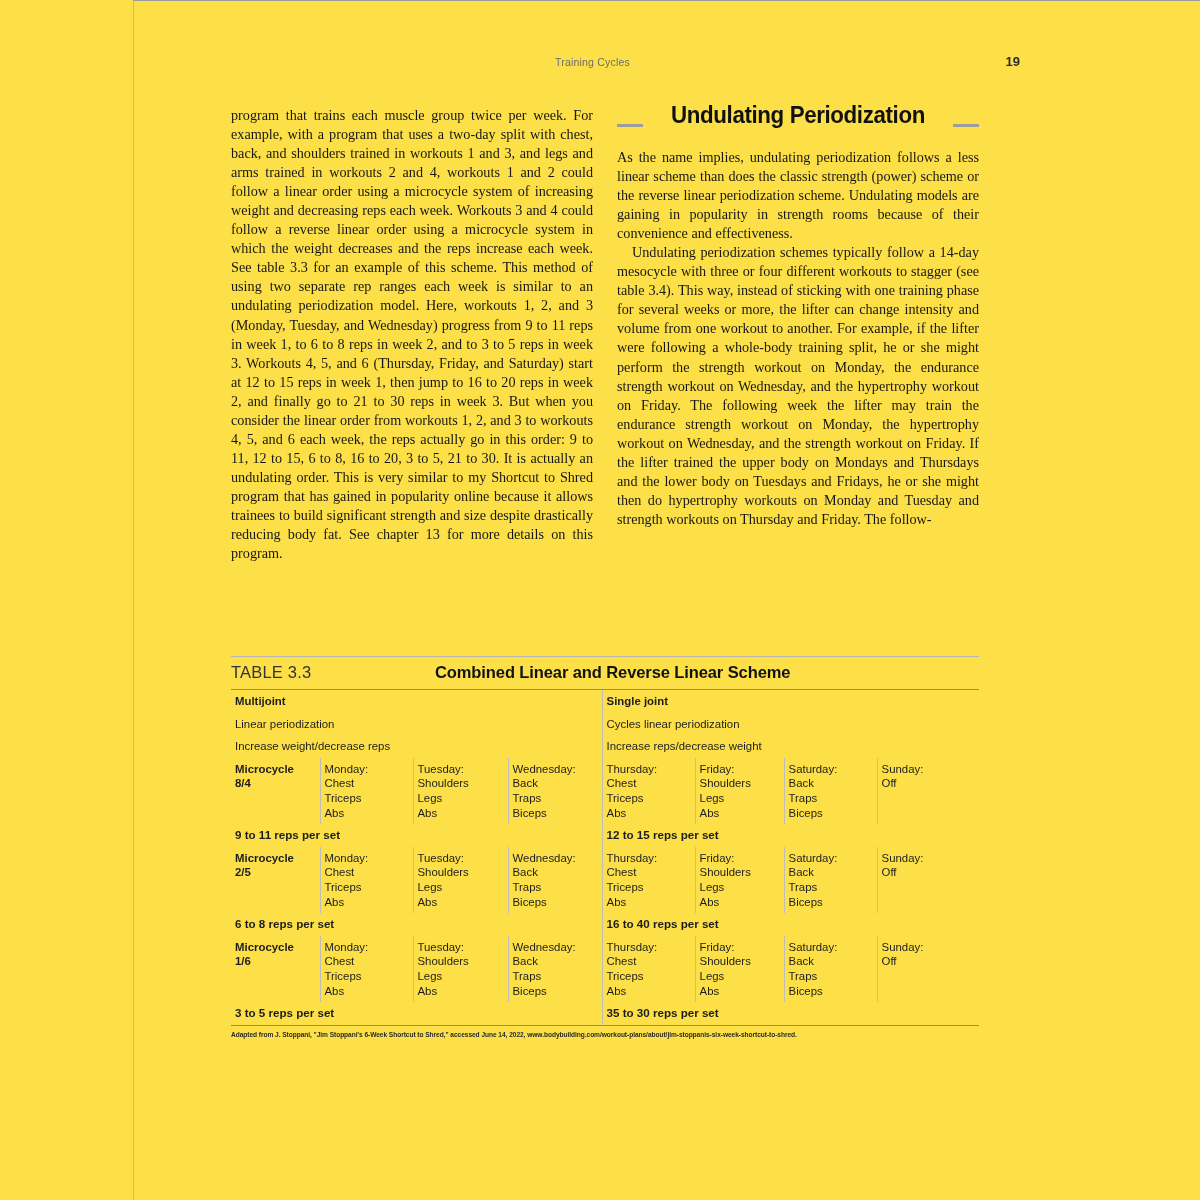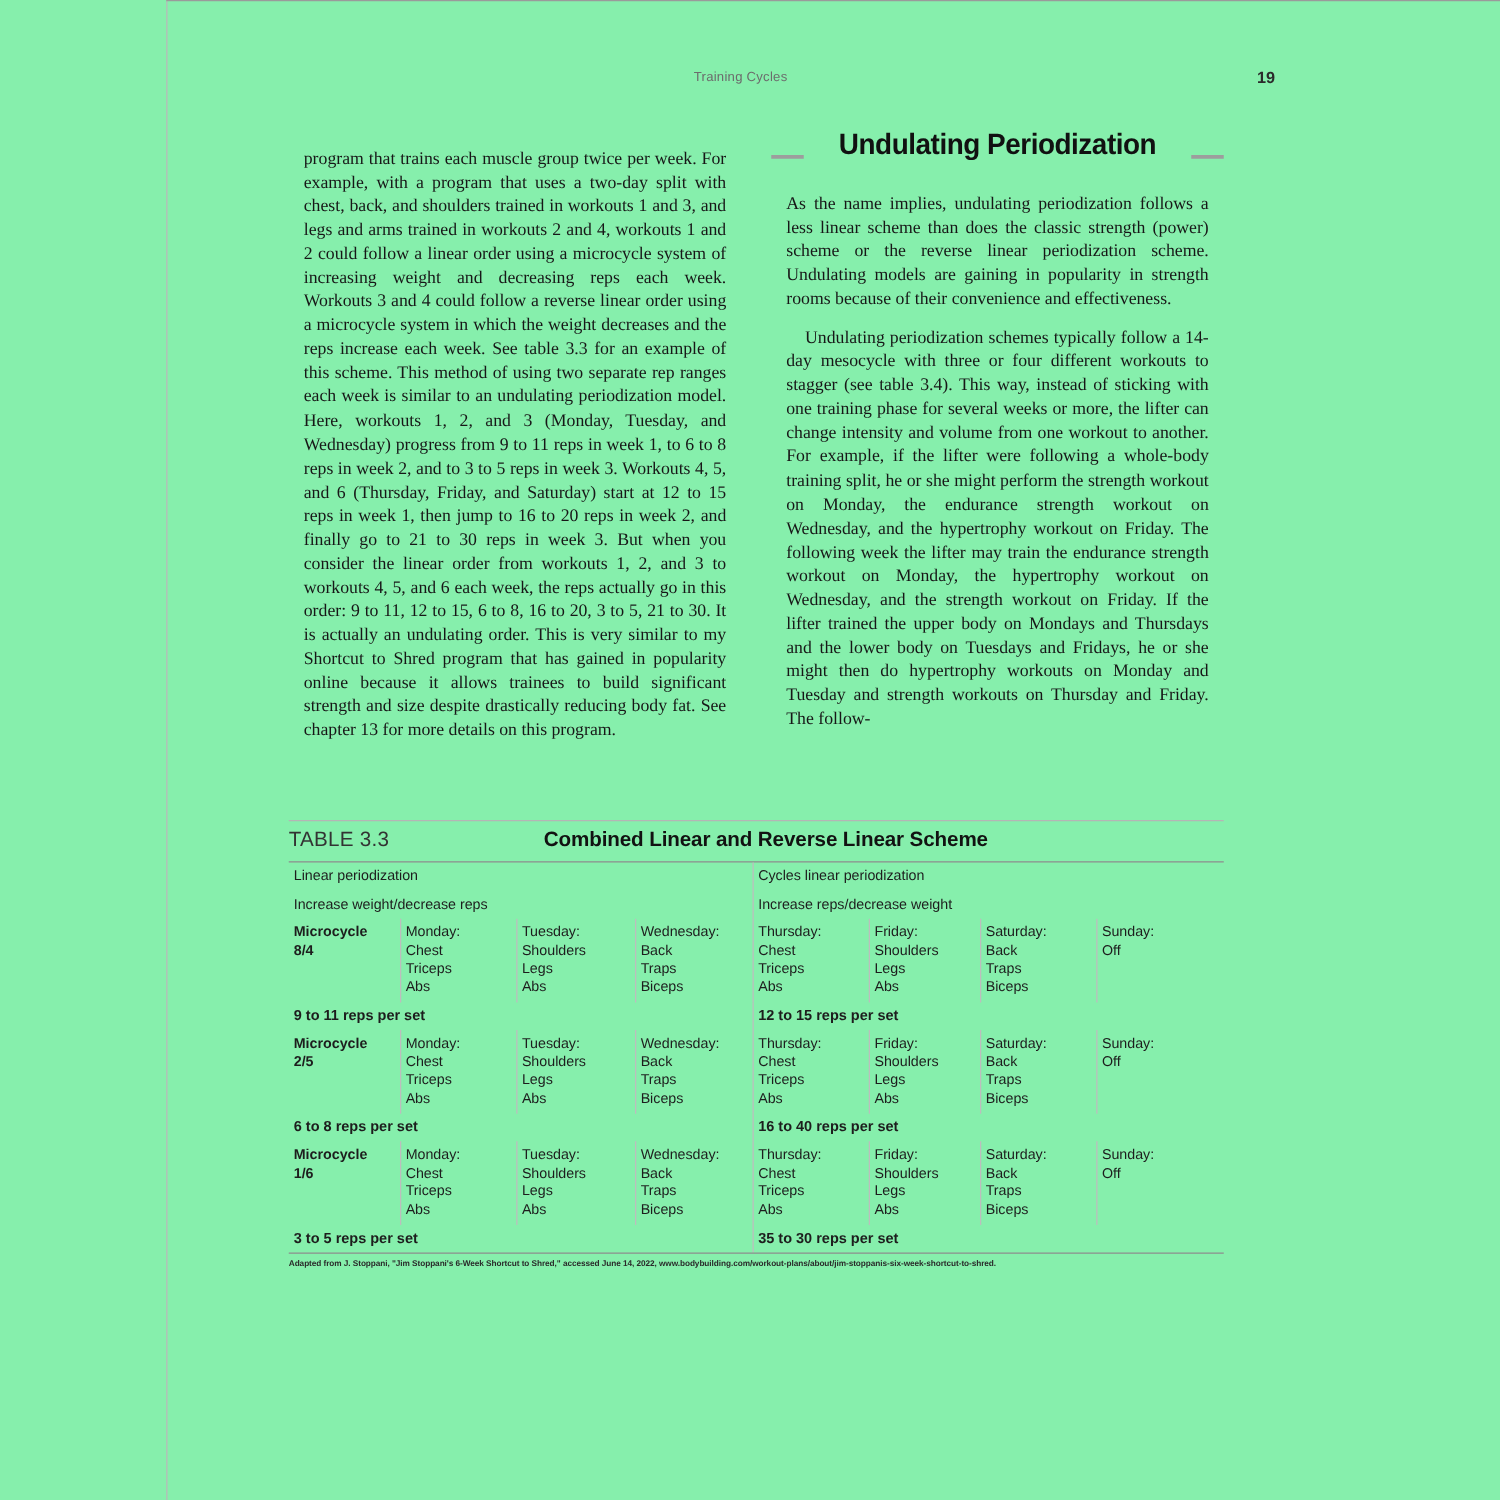--- a/index.html
+++ b/index.html
@@ -14,21 +14,21 @@
     color: #1a1a1a;
     overflow: hidden;
   }
 
   
   #page {
     position: absolute;
     left: 0; top: 0;
     width: 1200px;
     height: 1200px;
-    background: #86efac;
+    background: #fde047;
   }
   .page-edge-left {
     position: absolute;
     left: 133px; top: 0;
     width: 1px; height: 1200px;
     background: #b9b9b9;
   }
   .page-edge-top {
     position: absolute;
     left: 133px; top: 0;
@@ -65,21 +65,21 @@
 
   
   .col {
     position: absolute;
     width: 362px;
     font-size: 14.2px;
     line-height: 19.05px;
     text-align: justify;
     color: #171717;
   }
-  .col p { margin: 12px; }
+  .col p { margin: 0; }
   .col p.indent { text-indent: 15px; }
 
   #col-left  { left: 231px; top: 106px; }
   #col-right { left: 617px; top: 106px; }
 
   
   .sec-head-wrap {
     position: relative;
     height: 36px;
     margin-bottom: 6px;
@@ -229,20 +229,24 @@
         <col style="width:95px">
         <col style="width:94px">
         <col style="width:93px">
         <col style="width:89px">
         <col style="width:93px">
         <col style="width:102px">
       </colgroup>
       <tbody>
 
         <tr>
+          <td colspan="4" class="bold">Multijoint</td>
+          <td colspan="4" class="bold vline">Single joint</td>
+        </tr>
+        <tr>
           <td colspan="4">Linear periodization</td>
           <td colspan="4" class="vline">Cycles linear periodization</td>
         </tr>
         <tr>
           <td colspan="4">Increase weight/decrease reps</td>
           <td colspan="4" class="vline">Increase reps/decrease weight</td>
         </tr>
 
         <tr class="thickline">
           <td class="bold stack">

